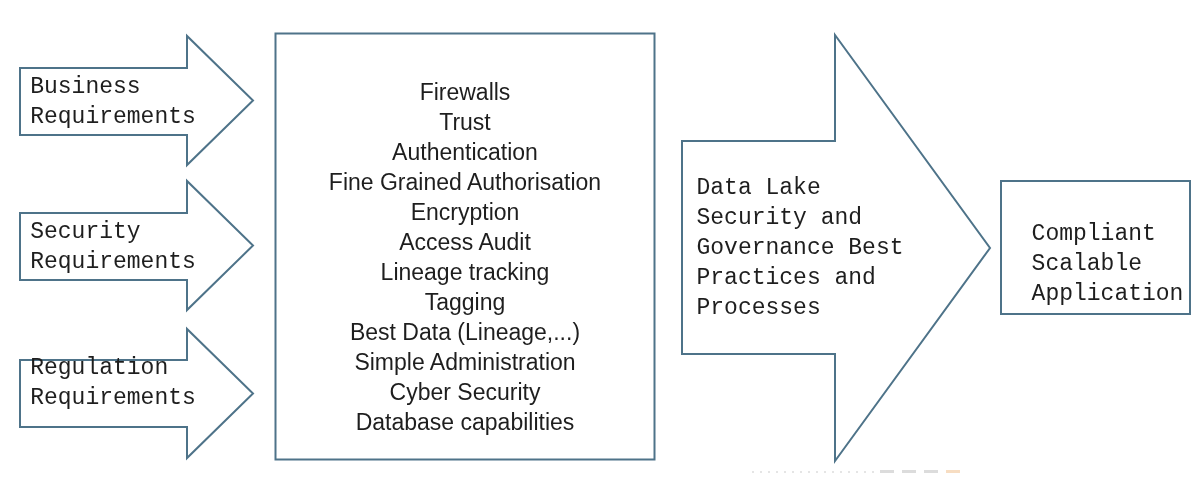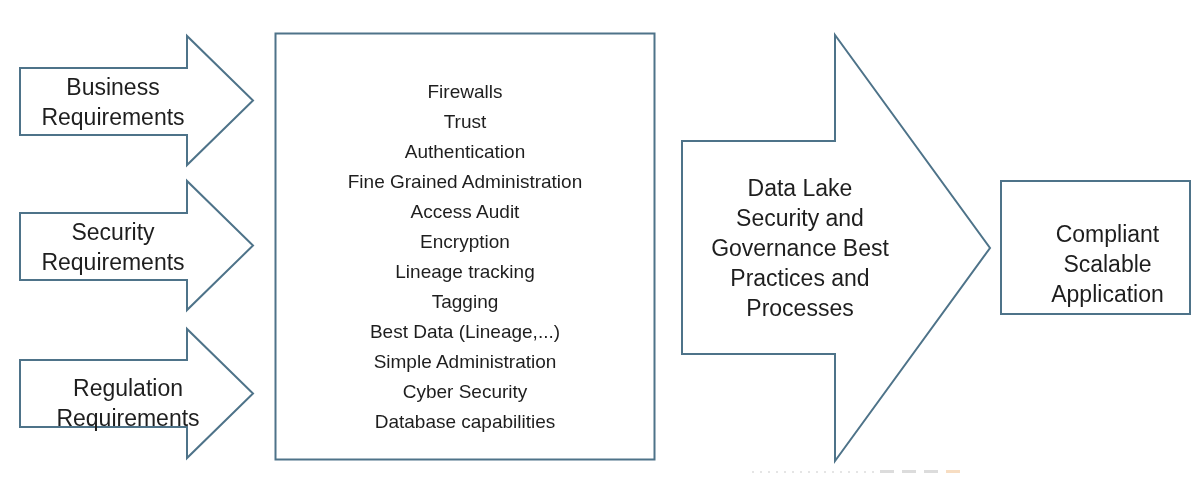--- a/index.html
+++ b/index.html
@@ -29,42 +29,42 @@
     fill: #ffffff;
     stroke: var(--shape-outline);
     stroke-width: 2;
     stroke-linejoin: miter;
   }
   .label {
     position: absolute;
     display: flex;
     align-items: center;
     justify-content: center;
-    text-align: center;
     font-size: 23px;
     line-height: 30px;
     white-space: pre-line;
     color: var(--text-primary);
+    font-family: Liberation Mono, monospace;
   }
   .center-list {
     position: absolute;
     left: 275px; top: 33px;
     width: 380px; height: 427px;
     display: flex;
     flex-direction: column;
     align-items: center;
     justify-content: center;
     padding-top: 21px;
-    font-size: 19px;
+    font-size: 23px;
     line-height: 30px;
     text-align: center;
   }
   .arrow-label-1 { left: 20px; top: 68px;  width: 186px; height: 67px; }
   .arrow-label-2 { left: 20px; top: 213px; width: 186px; height: 67px; }
-  .arrow-label-3 { left: 20px; top: 369px; width: 186px; height: 67px; margin-left: 15px; }
+  .arrow-label-3 { left: 20px; top: 349px; width: 186px; height: 67px; }
   .big-arrow-label { left: 690px; top: 141px; width: 220px; height: 213px; }
   .outcome-label  { left: 1001px; top: 197px; width: 213px; height: 133px; }
   .watermark {
     position: absolute;
     left: 752px; top: 470px;
     display: flex;
     align-items: center;
   }
   .watermark .dot {
     width: 2px; height: 2px;
@@ -101,23 +101,23 @@
 Requirements</div>
   <div class="label arrow-label-2">Security
 Requirements</div>
   <div class="label arrow-label-3">Regulation
 Requirements</div>
 
   <div class="center-list">
     <div>Firewalls</div>
     <div>Trust</div>
     <div>Authentication</div>
-    <div>Fine Grained Administration</div>
+    <div>Fine Grained Authorisation</div>
+    <div>Encryption</div>
     <div>Access Audit</div>
-    <div>Encryption</div>
     <div>Lineage tracking</div>
     <div>Tagging</div>
     <div>Best Data (Lineage,...)</div>
     <div>Simple Administration</div>
     <div>Cyber Security</div>
     <div>Database capabilities</div>
   </div>
 
   <div class="label big-arrow-label">Data Lake
 Security and

